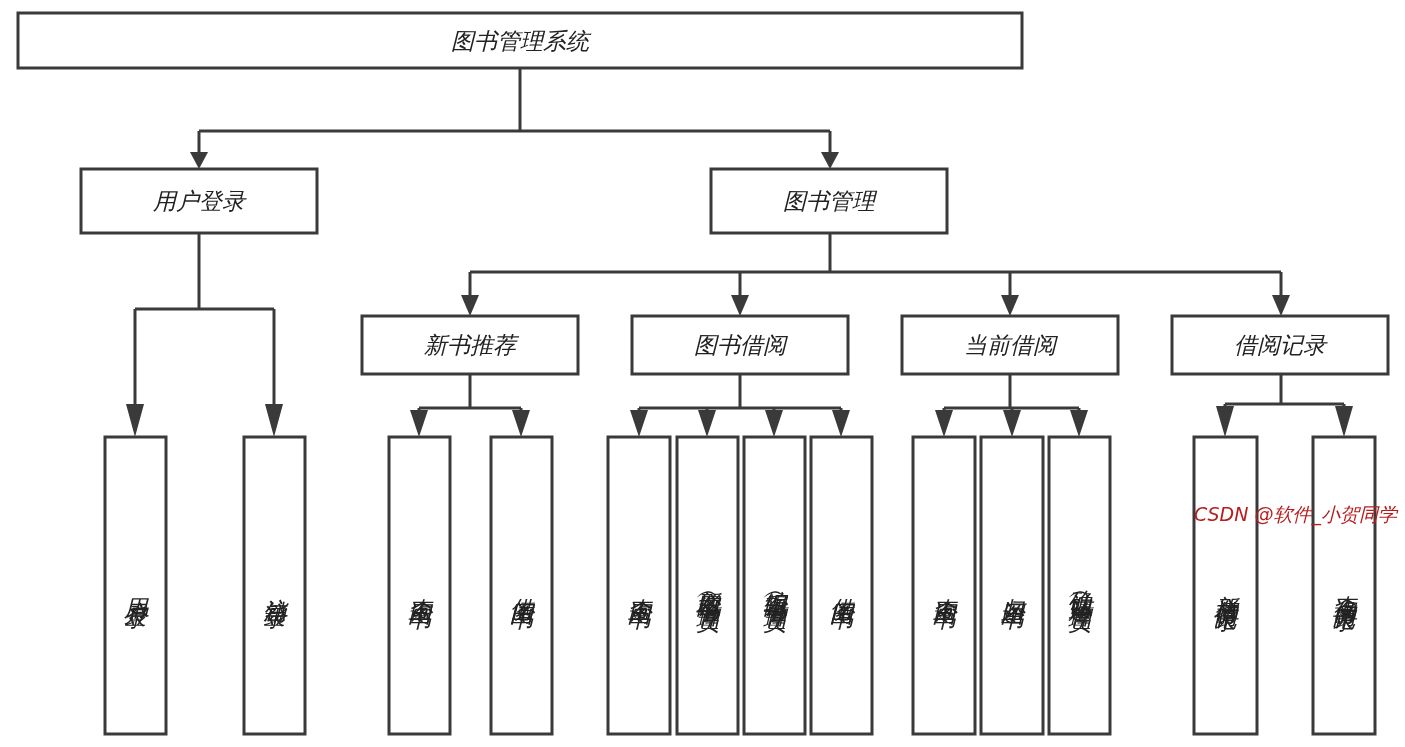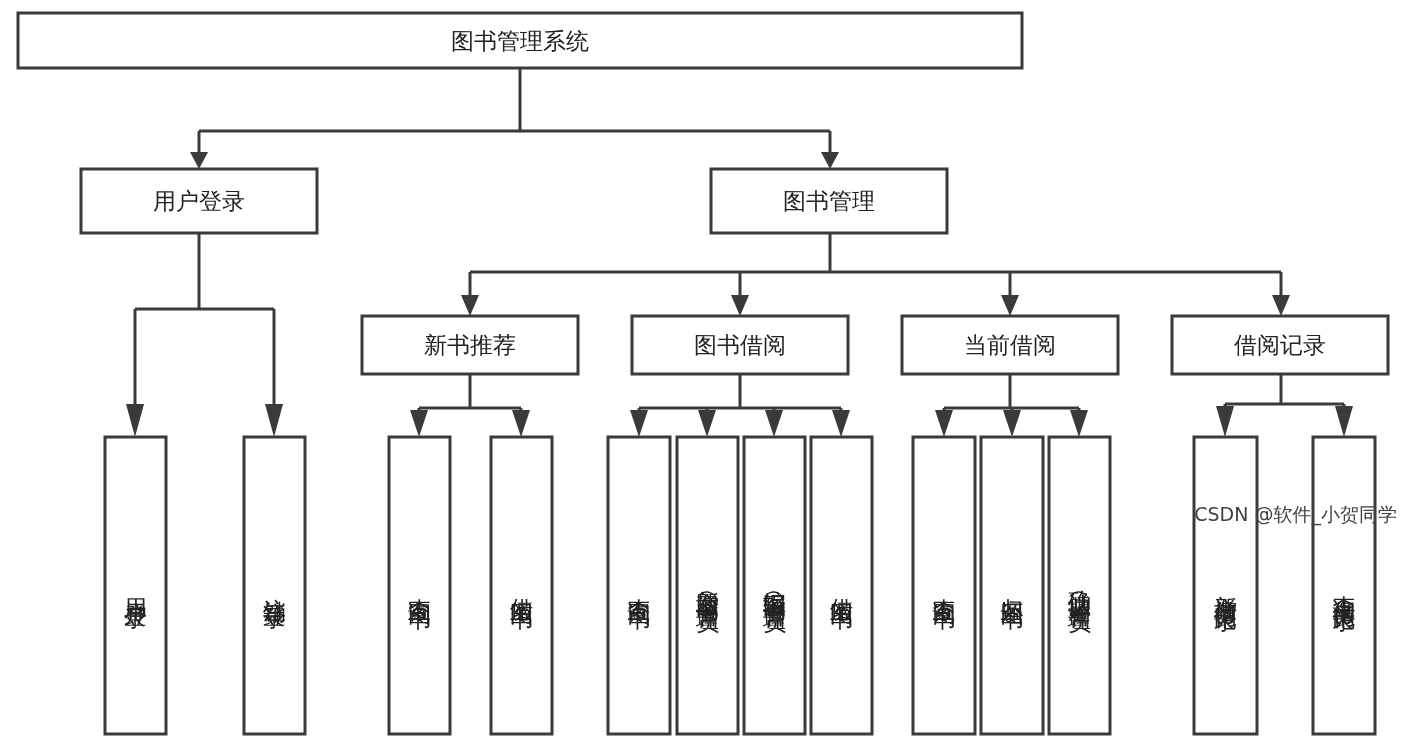--- a/index.html
+++ b/index.html
@@ -11,20 +11,21 @@
     width: 1405px;
     height: 747px;
     font-family: "DejaVu Sans", "Liberation Sans", sans-serif;
     overflow: hidden;
     position: relative;
   }
   #diagram-root {
     position: relative;
     width: 1405px;
     height: 532px;
+    font-style: italic;
   }
   svg#flow {
     position: absolute;
     top: 0;
     left: 0;
     width: 1405px;
     height: 747px;
     display: block;
   }
   .node-box {
@@ -65,21 +66,21 @@
     white-space: nowrap;
     pointer-events: none;
     user-select: none;
   }
   .watermark {
     position: absolute;
     right: 8px;
     bottom: 4px;
     font-family: "DejaVu Sans", "Liberation Sans", sans-serif;
     font-size: 19px;
-    color: #404040;
+    color: #b91c1c;
     white-space: nowrap;
     user-select: none;
   }
 </style>
 </head>
 <body>
 
 <div id="diagram-root">
 
   <svg id="flow" viewBox="0 0 1405 747">

